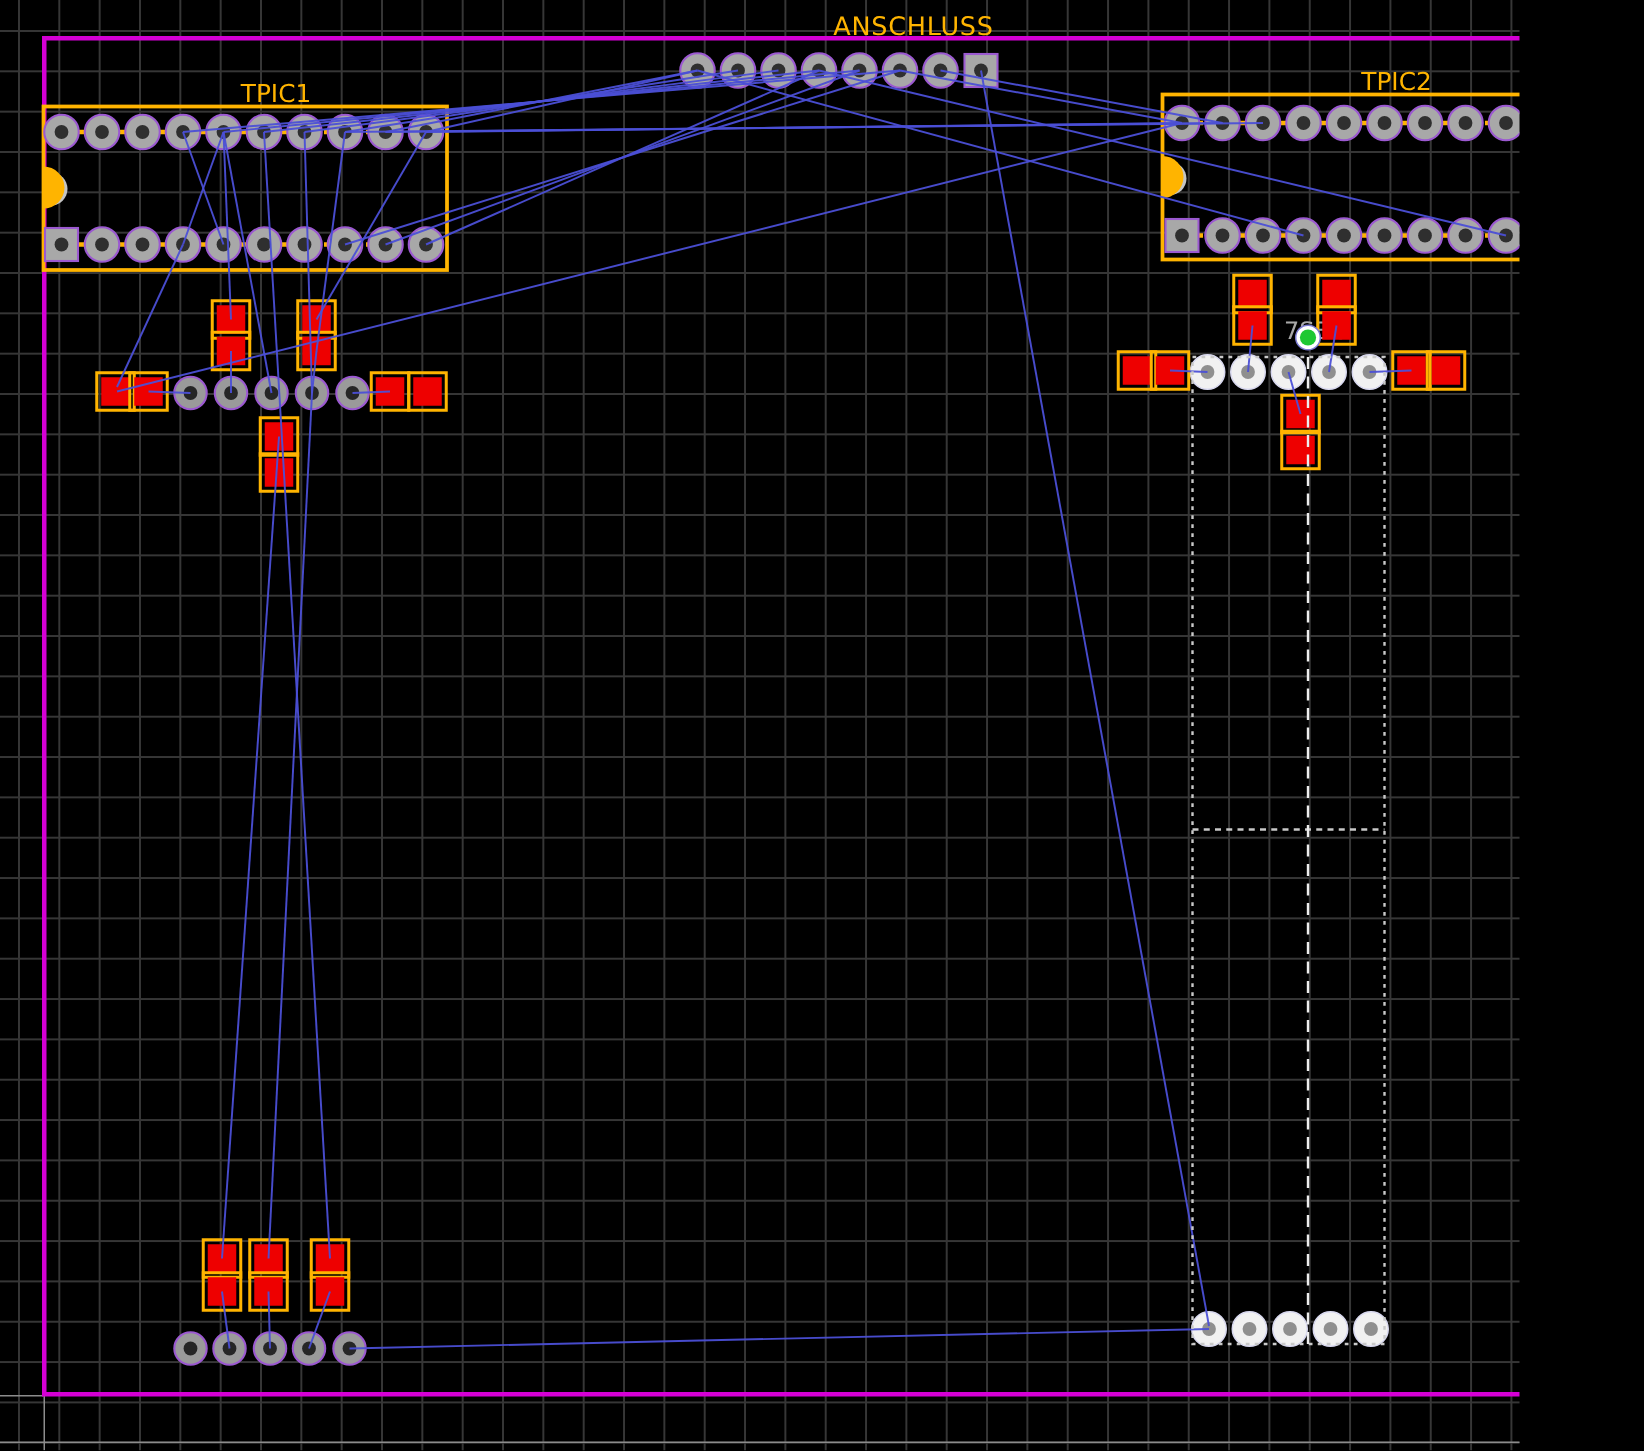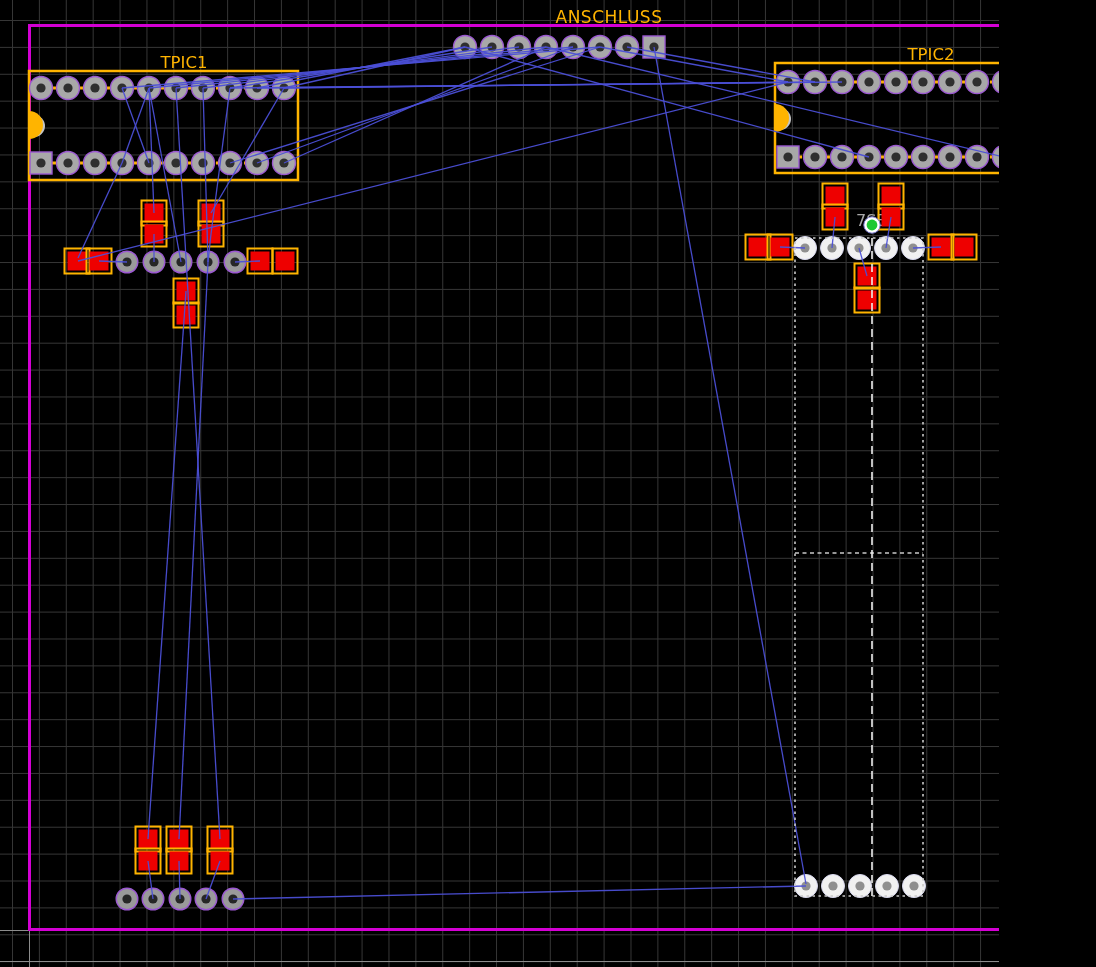--- a/index.html
+++ b/index.html
@@ -5,20 +5,21 @@
   html,body{margin:0;padding:0;background:#000;}
   .stage{
     position:relative;width:999px;height:967px;overflow:hidden;
     background-color:#000;
     background-image:
       linear-gradient(to right, #363636 1px, transparent 1px),
       linear-gradient(to bottom, #363636 1px, transparent 1px);
     background-size:26.9px 26.9px;
     background-position:12px 20px;
     font-family:"DejaVu Sans", sans-serif;
+    padding-left:14px;
   }
   .axisline{position:absolute;background:#8c8c8c;}
   #board-svg{position:absolute;left:0;top:0;}
   text{font-family:"DejaVu Sans", sans-serif;}
 </style>
 </head>
 <body>
 
 <div class="stage">
   <div class="axisline" style="left:0;top:961px;width:1096px;height:1px;"></div>

